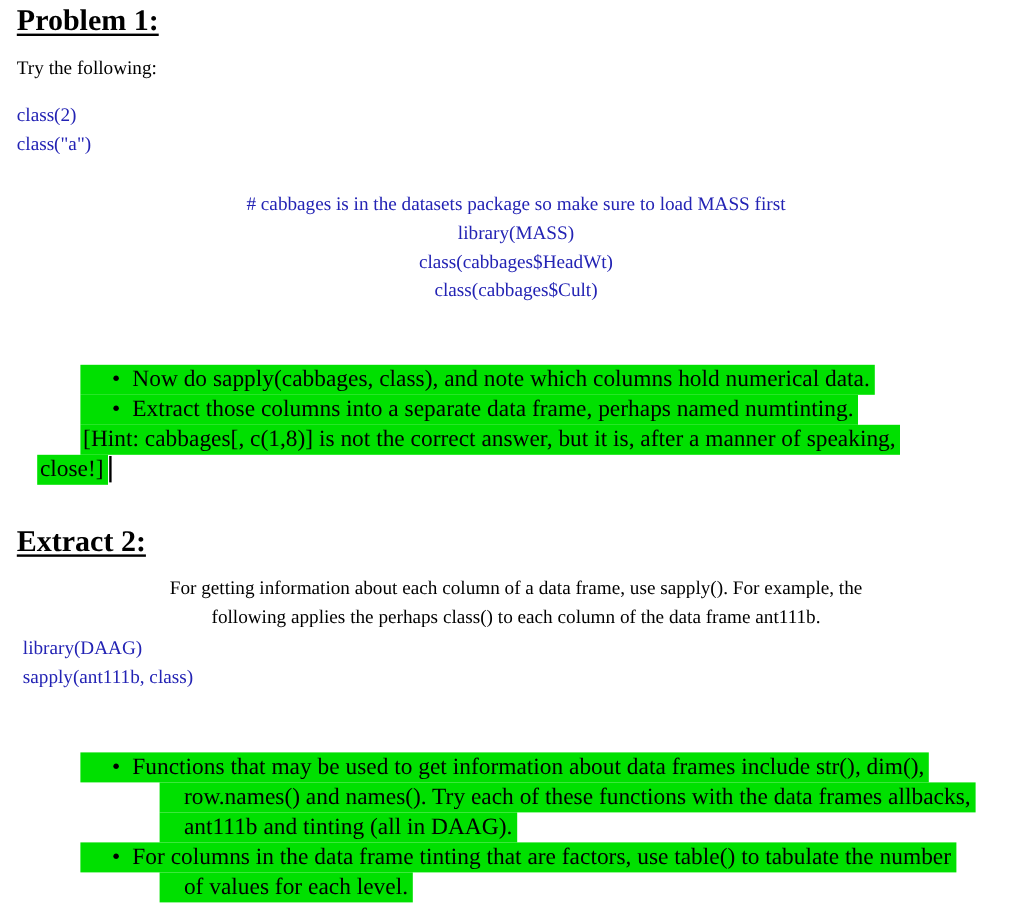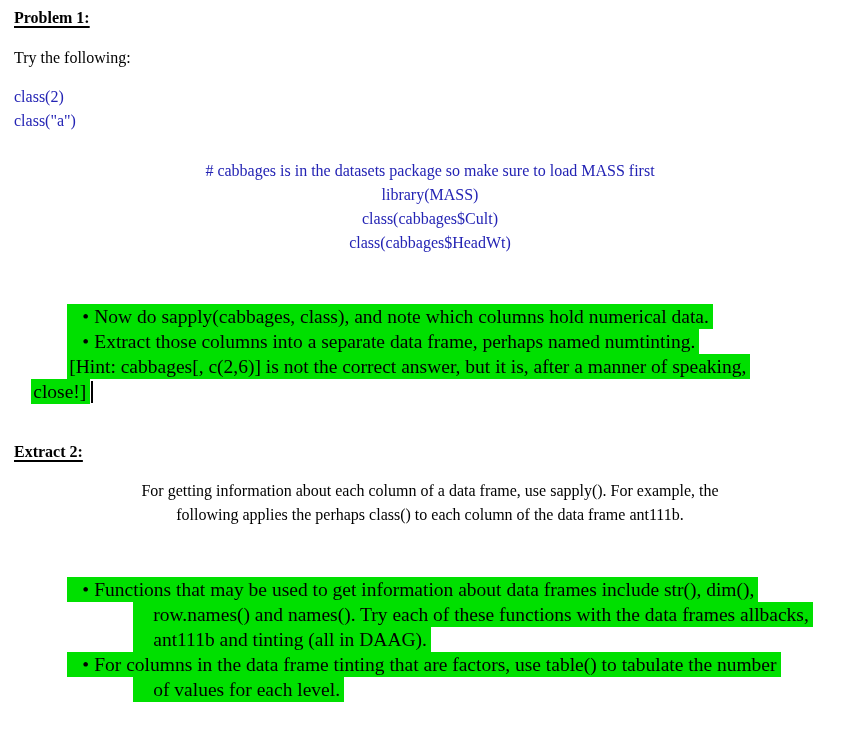--- a/index.html
+++ b/index.html
@@ -12,21 +12,21 @@
   html, body {
     width: 846px; height: 754px;
     background: var(--paper);
     overflow: hidden;
     font-family: "Liberation Serif", "DejaVu Serif", serif;
     color: var(--ink);
   }
   .doc-heading {
     margin: 5px 0 0 14px;
     height: 26px; line-height: 26px;
-    font-size: 16px; font-weight: bold;
+    font-size: 25px; font-weight: bold;
     text-decoration: underline;
     text-decoration-thickness: 2px;
     text-underline-offset: 3px;
   }
   .line {
     height: 24px; line-height: 24px;
     margin-left: 14px;
     font-size: 16px;
     white-space: pre;
   }
@@ -51,21 +51,21 @@
     background: var(--green);
     display: inline-block;
     height: 25px;
     vertical-align: top;
     padding-right: 4px;
   }
   .ml-bullet { margin-left: 38px; }  
   .ml-wrap   { margin-left: 72px; }  
   .ml-hint1  { margin-left: 38px; }
   .ml-hint2  { margin-left: 2px;  }
-  .hl-first  { padding-left: 0; text-align: center; }
+  .hl-first  { padding-left: 16px; }
   .bullet {
     display: inline-block;
     width: 27px;
     padding-left: 10px;
   }
   .hl-wrap { padding-left: 20px; margin-left: 32px; }
   .hl-hint { padding-left: 2px; }
   .caret {
     display: inline-block;
     width: 2px; height: 22px;
@@ -85,46 +85,50 @@
   <div class="line mt-intro1">Try the following:</div>
 
   <div class="mt-code1">
     <div class="line code">class(2)</div>
     <div class="line code">class("a")</div>
   </div>
 
   <div class="mt-code2">
     <div class="line code"># cabbages is in the datasets package so make sure to load MASS first</div>
     <div class="line code">library(MASS)</div>
+    <div class="line code">class(cabbages$HeadWt)</div>
     <div class="line code">class(cabbages$Cult)</div>
-    <div class="line code">class(cabbages$HeadWt)</div>
   </div>
 
   <div class="mt-green1">
     <div class="hline ml-bullet">
       <span class="hl hl-first"><span class="bullet">•</span><span>Now do sapply(cabbages, class), and note which columns hold numerical data.</span></span>
     </div>
     <div class="hline ml-bullet">
       <span class="hl hl-first"><span class="bullet">•</span><span>Extract those columns into a separate data frame, perhaps named numtinting.</span></span>
     </div>
     <div class="hline ml-hint1">
-      <span class="hl hl-hint">[Hint: cabbages[, c(2,6)] is not the correct answer, but it is, after a manner of speaking,</span>
+      <span class="hl hl-hint">[Hint: cabbages[, c(1,8)] is not the correct answer, but it is, after a manner of speaking,</span>
     </div>
     <div class="hline ml-hint2">
       <span class="hl hl-hint">close!]</span><span class="caret"></span>
     </div>
   </div>
 
   <div class="doc-heading mt-h2">Extract 2:</div>
 
   <div class="mt-intro2">
     <div class="line">For getting information about each column of a data frame, use sapply(). For example, the</div>
     <div class="line">following applies the perhaps class() to each column of the data frame ant111b.</div>
   </div>
 
+  <div class="mt-code3">
+    <div class="line code indent-sm">library(DAAG)</div>
+    <div class="line code indent-sm">sapply(ant111b, class)</div>
+  </div>
 
   <div class="mt-green2">
     <div class="hline ml-bullet">
       <span class="hl hl-first"><span class="bullet">•</span><span>Functions that may be used to get information about data frames include str(), dim(),</span></span>
     </div>
     <div class="hline ml-wrap">
       <span class="hl hl-wrap">row.names() and names(). Try each of these functions with the data frames allbacks,</span>
     </div>
     <div class="hline ml-wrap">
       <span class="hl hl-wrap">ant111b and tinting (all in DAAG).</span>

